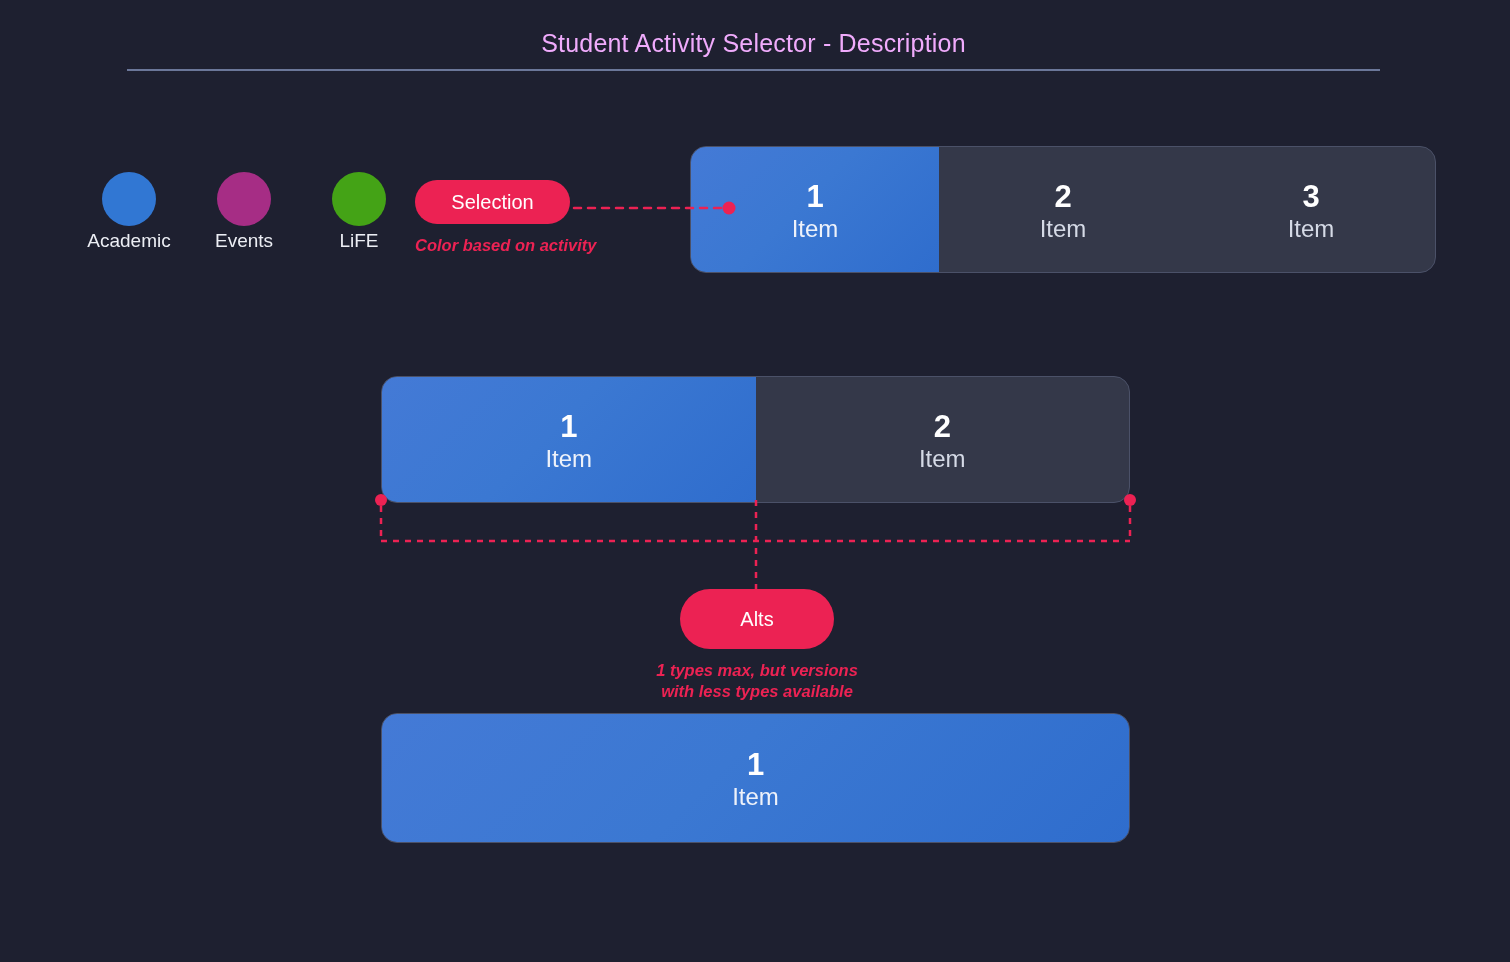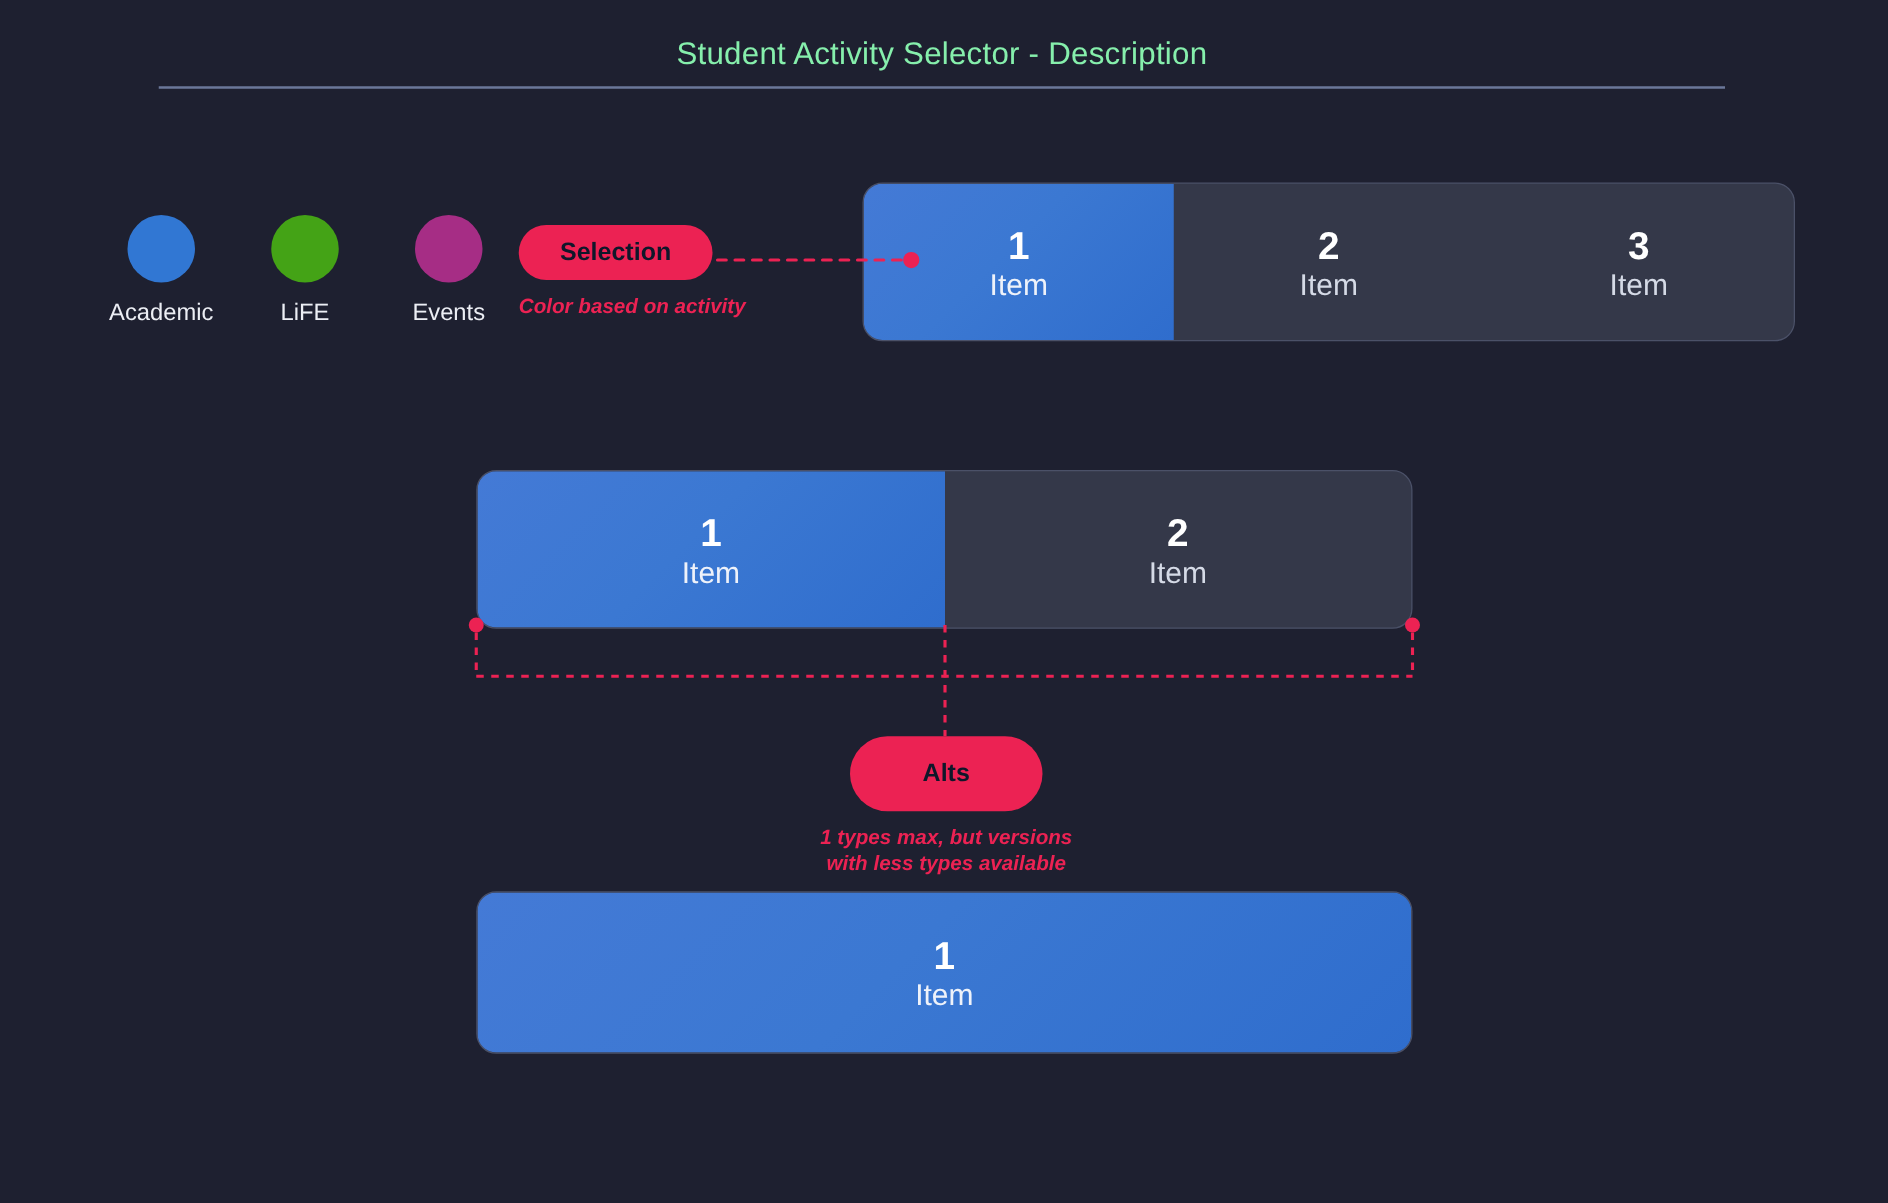--- a/index.html
+++ b/index.html
@@ -22,21 +22,21 @@
   
   .header {
     position: absolute;
     left: 127px;
     top: 26px;
     width: 1253px;
     text-align: center;
   }
   .header-title {
     font-size: 25px;
-    color: #86efac;
+    color: #f0abfc;
     letter-spacing: 0.2px;
     font-weight: 400;
     line-height: 34px;
     white-space: nowrap;
   }
   .header-rule {
     margin-top: 9px;
     height: 2px;
     width: 100%;
     background: #6b7799;
@@ -56,34 +56,34 @@
     align-items: center;
     width: 86px;
   }
   .legend-dot {
     width: 54px;
     height: 54px;
     border-radius: 50%;
     display: block;
   }
   .legend-label {
-    margin-top: 14px;
+    margin-top: 4px;
     font-size: 19px;
     color: #eceef4;
     white-space: nowrap;
   }
 
   
   .pill {
     display: inline-flex;
     align-items: center;
     justify-content: center;
     background: #ec2253;
-    color: #0f172a;
-    font-weight: bold;
+    color: #ffffff;
+    font-weight: normal;
     border-radius: 999px;
     white-space: nowrap;
   }
   .callout-note {
     color: #ec2253;
     font-style: italic;
     font-weight: bold;
     font-size: 16.5px;
     line-height: 21px;
     white-space: nowrap;
@@ -197,26 +197,26 @@
     <div class="header-title">Student Activity Selector - Description</div>
     <div class="header-rule"></div>
   </div>
 
   <div class="legend">
     <div class="legend-item">
       <span class="legend-dot" style="background:#3177d3"></span>
       <span class="legend-label">Academic</span>
     </div>
     <div class="legend-item">
+      <span class="legend-dot" style="background:#a62d85"></span>
+      <span class="legend-label">Events</span>
+    </div>
+    <div class="legend-item">
       <span class="legend-dot" style="background:#44a316"></span>
       <span class="legend-label">LiFE</span>
-    </div>
-    <div class="legend-item">
-      <span class="legend-dot" style="background:#a62d85"></span>
-      <span class="legend-label">Events</span>
     </div>
   </div>
 
   <div class="selection-callout">
     <span class="pill">Selection</span>
     <span class="callout-note">Color based on activity</span>
   </div>
 
   <div class="selector" id="selector-three">
     <div class="seg active">

